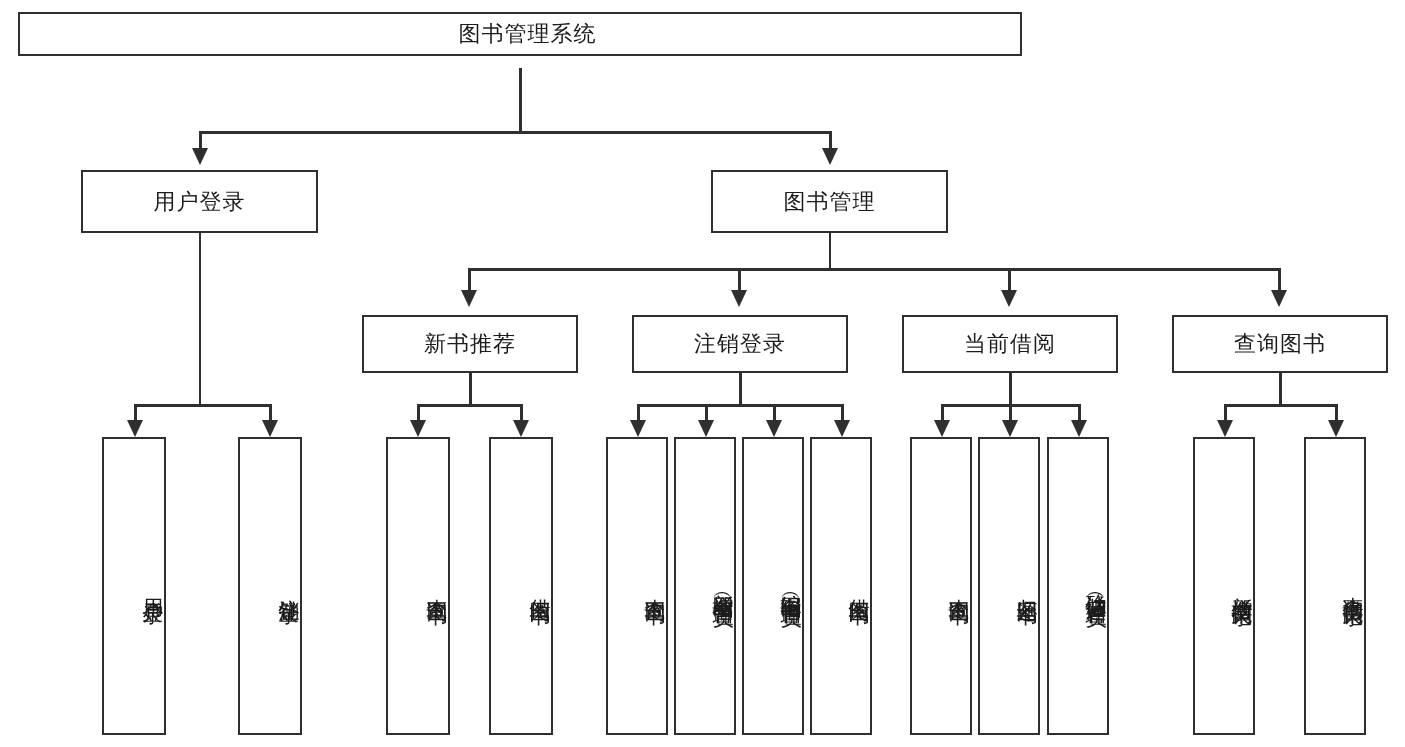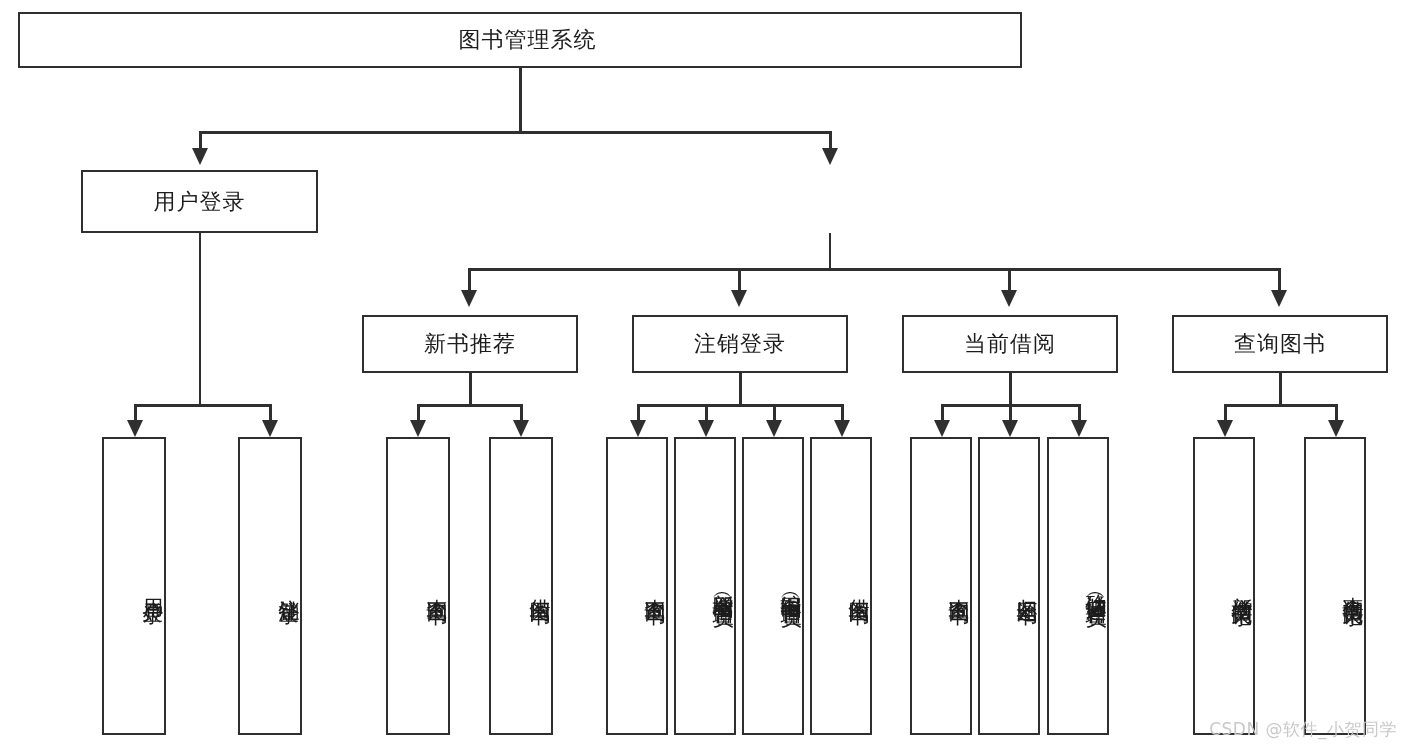--- a/index.html
+++ b/index.html
@@ -17,34 +17,37 @@
   .arrow{position:absolute;width:0;height:0;border-left:8px solid transparent;
          border-right:8px solid transparent;border-top:17px solid #2f2f2f;}
   #watermark{position:absolute;right:8px;bottom:6px;font-size:17px;color:#c9c9c9;
              letter-spacing:.5px;white-space:nowrap;}
 </style>
 </head>
 <body>
 
 <div id="stage">
 
-  <div class="node h" style="left:18px;top:12px;width:1004px;height:56px;padding-left:15px;">
+  <div class="node h" style="left:18px;top:12px;width:1004px;height:44px;padding-left:15px;">
     <span class="txt">图书管理系统</span>
   </div>
 
   <div class="line vline" style="left:198.75px;top:68px;height:64px;left:519px;"></div>
 
   <div class="line hline" style="left:199px;top:131px;width:631px;"></div>
   <div class="line vline" style="left:199px;top:131px;height:17px;"></div>
   <div class="arrow" style="left:192px;top:148px;"></div>
   <div class="line vline" style="left:829px;top:131px;height:17px;"></div>
   <div class="arrow" style="left:822px;top:148px;"></div>
 
   <div class="node h" style="left:81px;top:170px;width:237px;height:63px;">
     <span class="txt">用户登录</span>
+  </div>
+  <div class="node h" style="left:711px;top:170px;width:237px;height:63px;">
+    <span class="txt">图书管理</span>
   </div>
 
   <div class="line vline" style="left:198.5px;top:233px;height:172px;"></div>
   <div class="line hline" style="left:134px;top:404px;width:137px;"></div>
   <div class="line vline" style="left:134px;top:404px;height:16px;"></div>
   <div class="arrow" style="left:127px;top:420px;"></div>
   <div class="line vline" style="left:269px;top:404px;height:16px;"></div>
   <div class="arrow" style="left:262px;top:420px;"></div>
 
   <div class="line vline" style="left:828.5px;top:233px;height:36px;"></div>
@@ -142,15 +145,14 @@
     <span class="txt">确认归还（管理员）</span>
   </div>
 
   <div class="node v" style="left:1193px;top:437px;width:62px;height:298px;">
     <span class="txt">新增借阅记录</span>
   </div>
   <div class="node v" style="left:1304px;top:437px;width:62px;height:298px;">
     <span class="txt">查询借阅记录</span>
   </div>
 
-  <div id="watermark">CSDN @软件_小贺同学</div>
 
 </div>
 
 </body></html>

